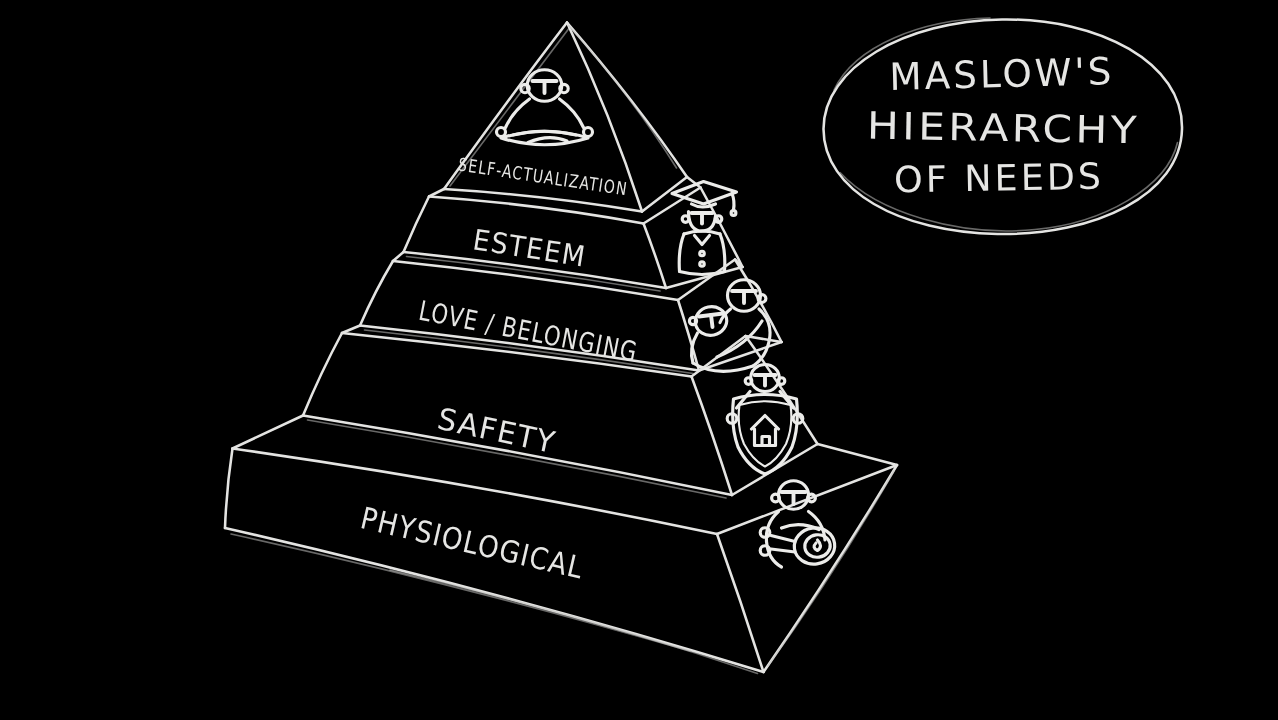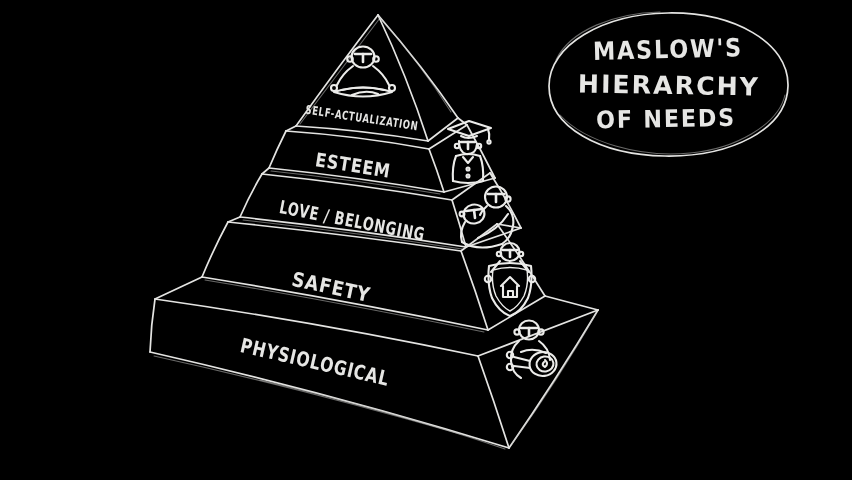--- a/index.html
+++ b/index.html
@@ -1,16 +1,16 @@
 <!DOCTYPE html>
 <html><head>
 <meta charset="utf-8">
 <style>
   html,body{margin:0;padding:0;background:#000;}
-  .stage{position:relative;width:852px;height:480px;background:#000000;overflow:hidden;font-weight:bold;}
+  .stage{position:relative;width:852px;height:480px;background:#000000;overflow:hidden;}
   svg{position:absolute;left:0;top:0;}
   .sk{stroke:#e4e4e2;fill:none;stroke-width:1.7;stroke-linecap:round;stroke-linejoin:round;}
   .sk2{stroke:#bdbdbb;fill:none;stroke-width:1.1;stroke-linecap:round;stroke-linejoin:round;opacity:.55;}
   .ic{stroke:#ececea;fill:none;stroke-width:2.1;stroke-linecap:round;stroke-linejoin:round;}
   .ict{stroke:#ececea;fill:none;stroke-width:2.6;stroke-linecap:round;}
   text{fill:#e6e6e4;font-family:"DejaVu Sans","Liberation Sans",sans-serif;}
   .lvl{letter-spacing:1px;}
   .bub{letter-spacing:2px;}
 </style>
 </head>

